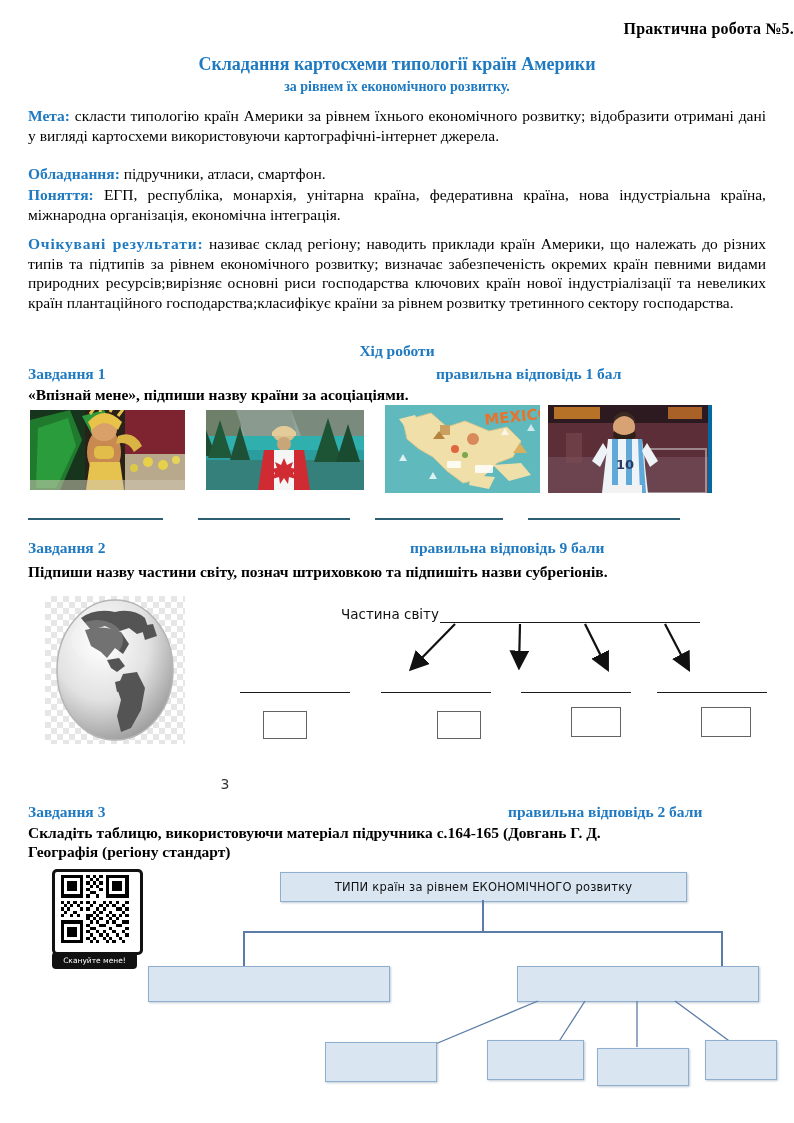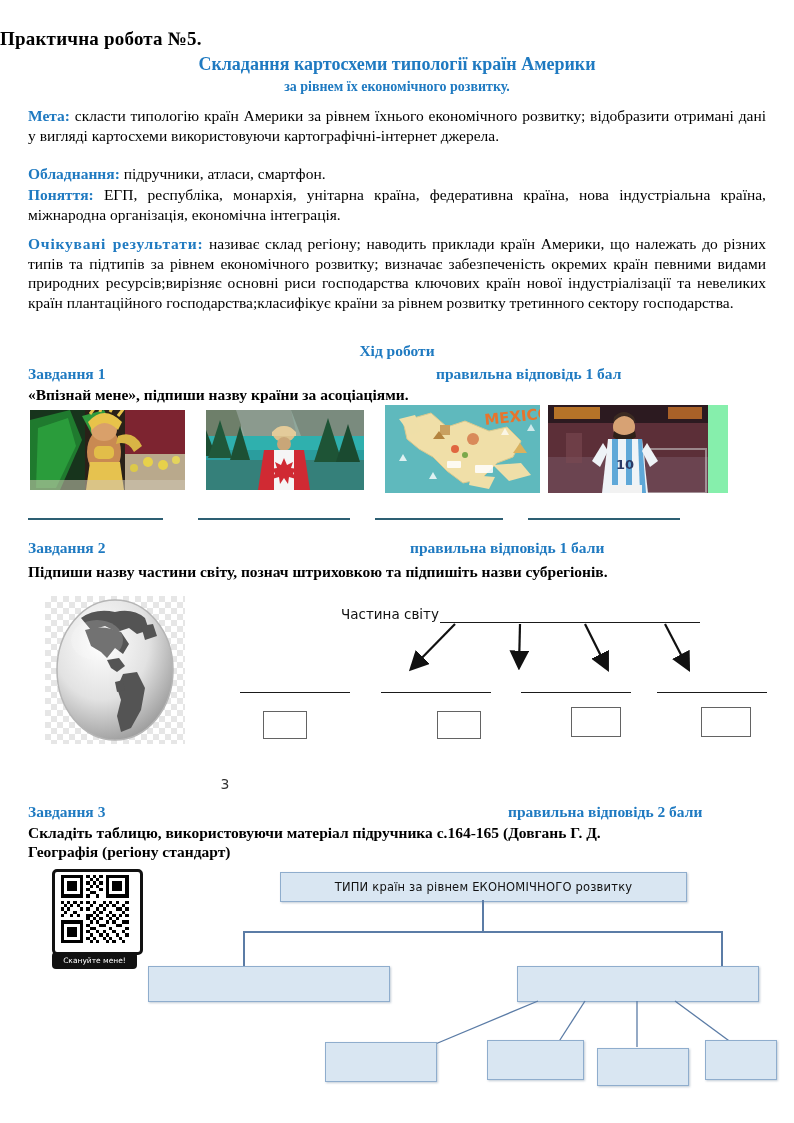--- a/index.html
+++ b/index.html
@@ -5,22 +5,22 @@
   html,body{margin:0;padding:0;}
   body{
     width:794px;height:1123px;background:#ffffff;
     font-family:"Liberation Serif", serif;
     color:#000;position:relative;overflow:hidden;
   }
   .page{position:relative;width:794px;height:1123px;}
 
   
   .title-main{
-    position:absolute;left:0;top:28px;width:794px;text-align:left;
-    font-size:19px;font-weight:bold;color:#000;letter-spacing:.2px;
+    position:absolute;left:0;top:20px;width:794px;text-align:right;
+    font-size:16px;font-weight:bold;color:#000;letter-spacing:.2px;
   }
   .title-sub1{
     position:absolute;left:0;top:54px;width:794px;text-align:center;
     font-size:18px;font-weight:bold;color:#1f7ac1;
   }
   .title-sub2{
     position:absolute;left:0;top:79px;width:794px;text-align:center;
     font-size:14px;font-weight:bold;color:#1f7ac1;
   }
 
@@ -170,21 +170,21 @@
       <rect x="62" y="56" width="14" height="7" rx="1" fill="#fff" opacity=".85"></rect>
       <rect x="90" y="60" width="18" height="8" rx="1" fill="#fff" opacity=".85"></rect>
       <path d="M128 48 l7-10 7 10z" fill="#d9b15e"></path>
       <path d="M14 56 l4-7 4 7z" fill="#fff" opacity=".8"></path>
       <path d="M44 74 l4-7 4 7z" fill="#fff" opacity=".8"></path>
       <path d="M116 30 l4-7 4 7z" fill="#fff" opacity=".7"></path>
       <path d="M142 26 l4-7 4 7z" fill="#fff" opacity=".7"></path>
     </svg>
   </div>
 
-  <div class="photo" style="left:548px;top:405px;width:180px;height:88px;background:#86efac;">
+  <div class="photo" style="left:548px;top:405px;width:164px;height:88px;background:#0369a1;">
     <svg width="160" height="88" viewBox="0 0 160 88" preserveAspectRatio="none">
       <rect width="160" height="88" fill="#4a2630"></rect>
       <rect x="0" y="0" width="160" height="18" fill="#2c1a20"></rect>
       <rect x="6" y="2" width="46" height="12" fill="#d98a2b" opacity=".8"></rect>
       <rect x="120" y="2" width="34" height="12" fill="#c9732a" opacity=".8"></rect>
       <rect x="0" y="18" width="160" height="34" fill="#5c2f38"></rect>
       <rect x="0" y="52" width="160" height="36" fill="#6b4450"></rect>
       <rect x="96" y="44" width="62" height="44" fill="none" stroke="#cfcfcf" stroke-width="2" opacity=".55"></rect>
       <rect x="18" y="28" width="16" height="30" fill="#7a4a52" opacity=".6"></rect>
       <ellipse cx="76" cy="22" rx="11" ry="12" fill="#d7a274"></ellipse>
@@ -201,21 +201,21 @@
     </svg>
   </div>
 
   <div class="answer-line" style="left:28px;top:518px;width:135px;"></div>
   <div class="answer-line" style="left:198px;top:518px;width:152px;"></div>
   <div class="answer-line" style="left:375px;top:518px;width:128px;"></div>
   <div class="answer-line" style="left:528px;top:518px;width:152px;"></div>
 
   <div class="task-row" style="top:539px;">
     <span class="left">Завдання 2</span>
-    <span class="right" style="left:382px;">правильна відповідь 1 бали</span>
+    <span class="right" style="left:382px;">правильна відповідь 9 бали</span>
   </div>
   <div class="task-desc" style="top:562px;">Підпиши назву частини світу, познач штриховкою та підпишіть назви субрегіонів.</div>
 
   <div class="globe-wrap">
     <svg width="140" height="148" viewBox="0 0 140 148">
       <defs>
         <radialGradient id="gg" cx="38%" cy="30%" r="75%">
           <stop offset="0%" stop-color="#ffffff"></stop>
           <stop offset="55%" stop-color="#e2e2e2"></stop>
           <stop offset="100%" stop-color="#9a9a9a"></stop>

